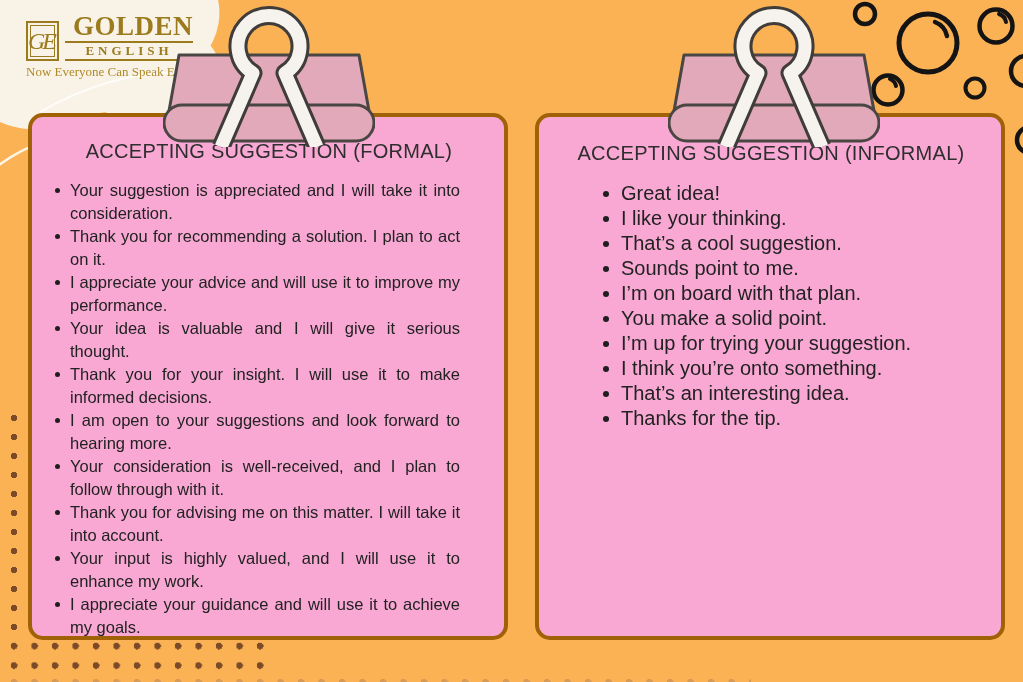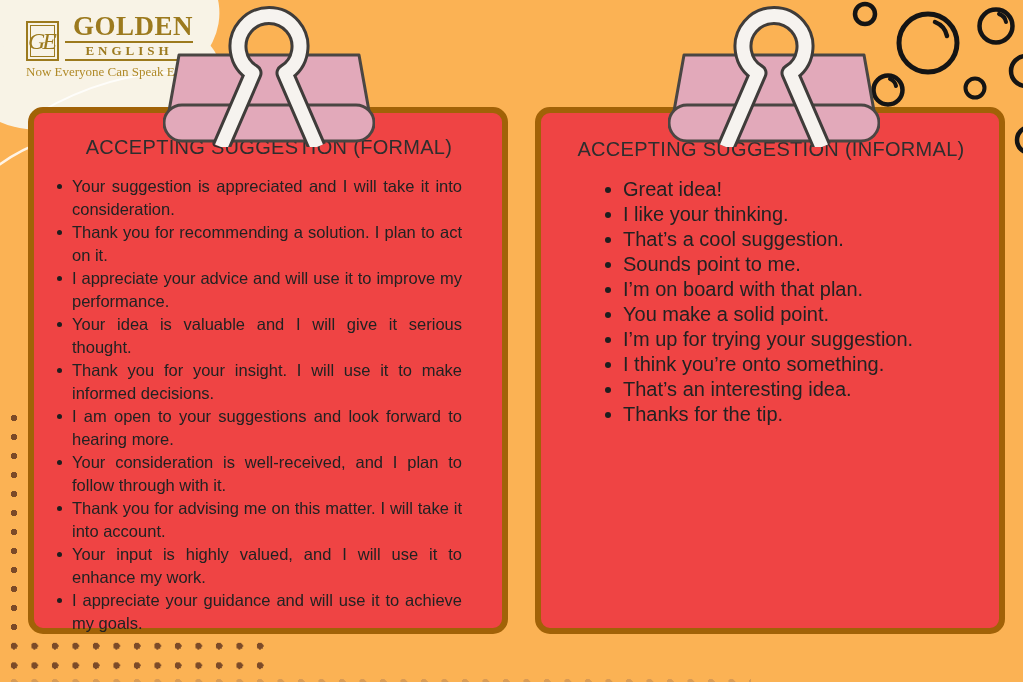--- a/index.html
+++ b/index.html
@@ -36,22 +36,22 @@
     padding:0 2px;margin-top:1px;line-height:16px;
   }
   .logo-tagline{
     font-family:"Liberation Serif",serif;font-size:13px;
     color:#B08A28;margin-top:3px;text-align:right;white-space:nowrap;
   }
   
   .bubbles{position:absolute;left:0;top:0;pointer-events:none;}
   
   .card{
-    position:absolute;top:107px;height:527px;box-sizing:border-box;
-    background:#ef4444;border:6px solid #a16207;border-radius:15px;
+    position:absolute;top:113px;height:527px;box-sizing:border-box;
+    background:#f9a8d4;border:4px solid #a16207;border-radius:15px;
   }
   .card-left {left:28px;width:480px;}
   .card-right{left:535px;width:470px;}
   .card-body{padding:0 12px 0 14px;}
   .card-title{
     margin:23px 0 3px 0;text-align:center;
     font-size:20px;font-weight:400;color:#2E2E2E;letter-spacing:0.3px;
   }
   ul.phrases{list-style:none;margin:16px;padding:0;color:#222222;}
   .card-left ul.phrases{

